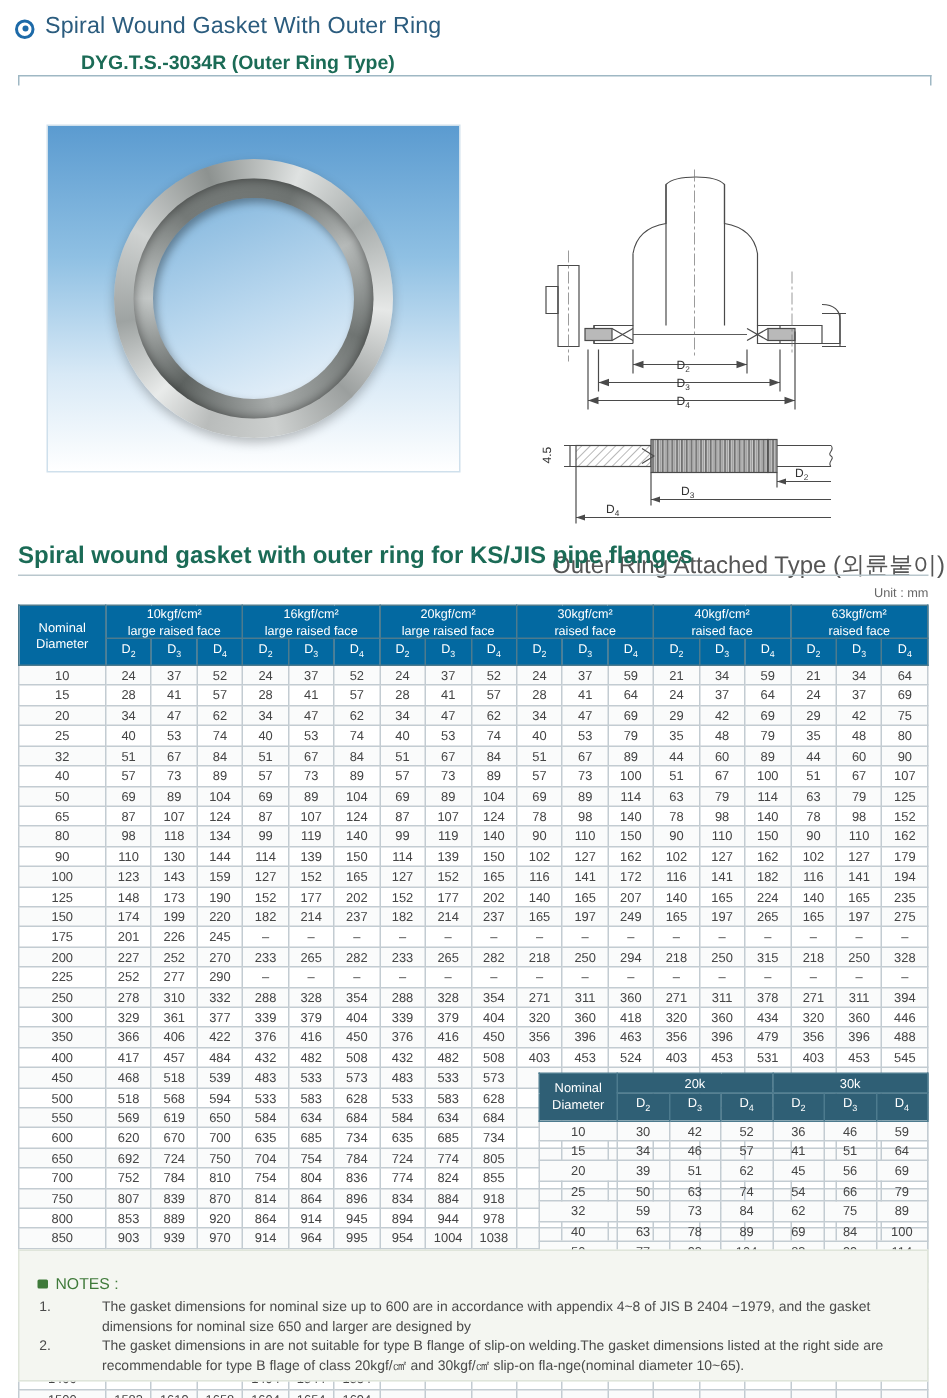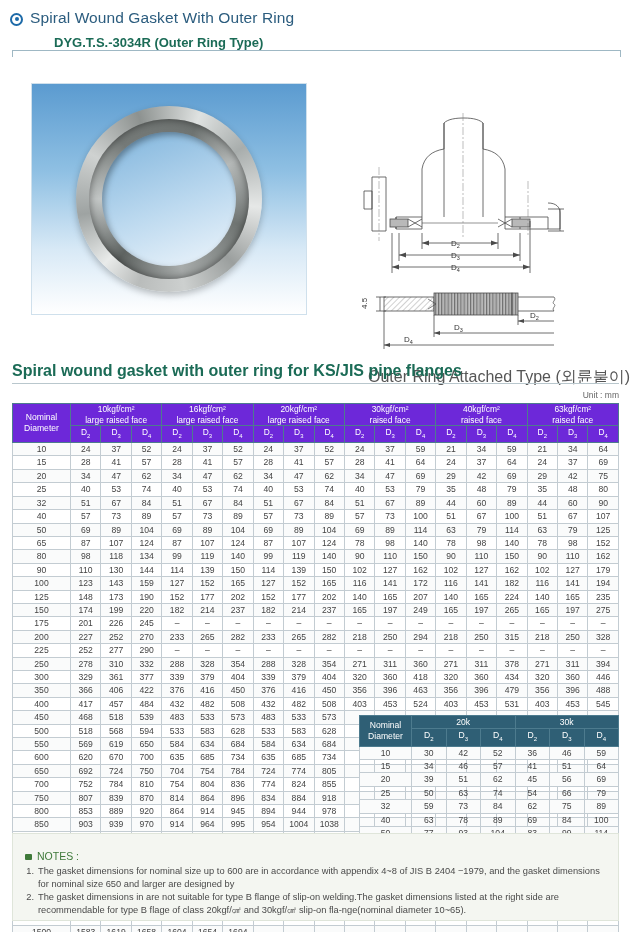--- a/index.html
+++ b/index.html
@@ -119,21 +119,21 @@
     table-layout: fixed;
   }
   table.dim th, table.dim td {
     border: 1px solid #c3ccd2;
     text-align: center;
     padding: 0;
     height: 12.4px;
     line-height: 12.4px;
   }
   table.dim thead th {
-    background: #6d28d9; color: #ffffff;
+    background: #0369a1; color: #ffffff;
     border: 1px solid #4d7b8e;
     font-weight: normal;
   }
   table.dim thead th.grp {
     height: 22px; line-height: 10.5px; font-size: 8.4px;
   }
   table.dim thead th.nom {
     height: 34.5px; line-height: 11px; font-size: 8.6px;
     width: 58px;
   }
@@ -176,21 +176,21 @@
   .notes-sq {
     display: inline-block; width: 7px; height: 6px;
     background: #3f7a3a; margin-right: 5px;
     border-radius: 1px;
   }
   .note-item {
     display: flex; font-size: 9.3px; color: #4a4a4a;
     line-height: 12.6px; margin-bottom: 1px;
   }
   .note-num { width: 13px; flex: none; text-align: right; padding-right: 4px; }
-  .note-text { flex: 1; }
+  .note-text { flex: 1; margin-left: 30px; }
   sub { font-size: 70%; }
 </style>
 </head>
 <body>
 
 <div class="page-title-row">
   <span class="bullet-icon"></span>
   <span class="page-title">Spiral Wound Gasket With Outer Ring</span>
 </div>
 

